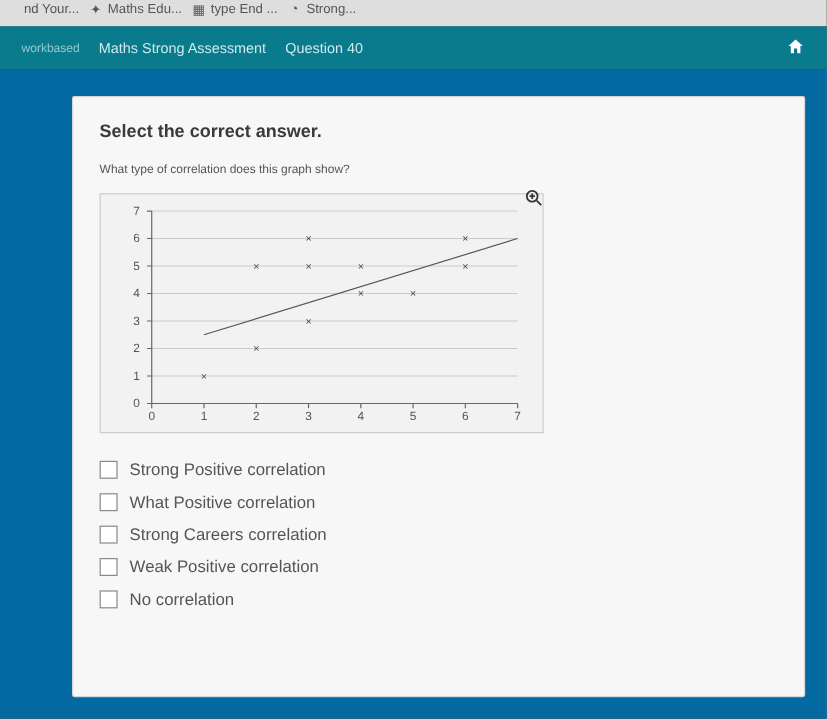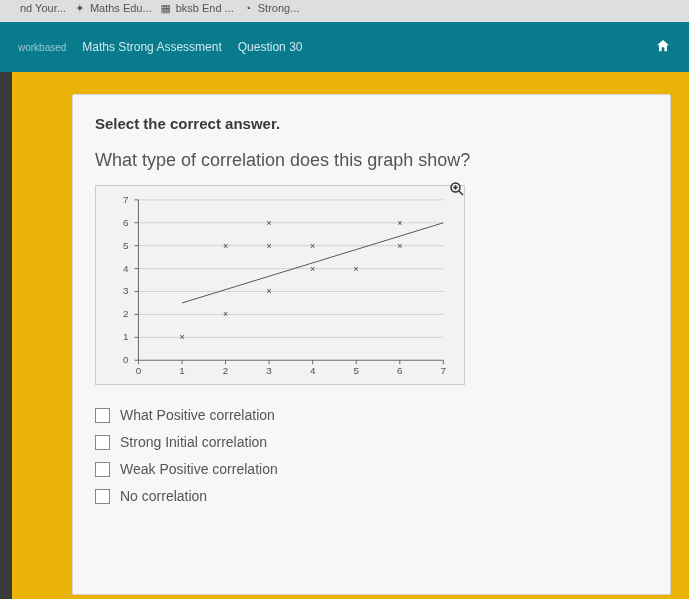--- a/index.html
+++ b/index.html
@@ -18,52 +18,51 @@
     padding: 2px 0 2px 20px;
     font-size: 11px;
     color: #555;
     align-items: flex-start;
   }
   .browser-tab { display: flex; align-items: center; gap: 4px; }
   .tab-icon { width: 12px; height: 12px; display: inline-flex; align-items:center; justify-content:center; }
   .header-bar {
     background: #0a7b8c;
     color: #cfe9ee;
-    height: 50px;
+    height: 36px;
     display: flex;
     align-items: center;
     padding: 0 18px;
     font-size: 12px;
     gap: 32px;
     justify-content: space-between;
   }
   .header-left { display:flex; gap:16px; align-items:center; }
   .home-icon { color:#fff; }
   .content-wrap {
-    background: #eab308;
+    background: #0369a1;
     padding: 22px 18px 18px 60px;
     height: calc(100% - 58px);
-    margin-left: 12px;
   }
   .card {
     background: #f7f7f7;
     border: 1px solid #d5d5d5;
     border-radius: 2px;
     padding: 20px 22px;
     height: 100%;
     overflow: hidden;
   }
   .instruction {
     font-weight: bold;
     font-size: 15px;
     color: #3a3a3a;
     margin-bottom: 18px;
   }
   .question {
-    font-size: 18px;
+    font-size: 10px;
     color: #555;
     margin-bottom: 14px;
   }
   .chart-box {
     position: relative;
     border: 1px solid #ccc;
     background: #f2f2f2;
     width: 370px;
     height: 200px;
     margin-bottom: 22px;
@@ -99,33 +98,33 @@
 <div class="browser-tabs">
   <div class="browser-tab">
     <span>nd Your...</span>
   </div>
   <div class="browser-tab">
     <span class="tab-icon">✦</span>
     <span>Maths Edu...</span>
   </div>
   <div class="browser-tab">
     <span class="tab-icon">▦</span>
-    <span>bksb End ...</span>
+    <span>type End ...</span>
   </div>
   <div class="browser-tab">
     <span class="tab-icon">◔</span>
     <span>Strong...</span>
   </div>
 </div>
 
 <div class="header-bar">
   <div class="header-left">
     <span style="opacity:.7;font-size:10px">workbased</span>
     <span>Maths Strong Assessment</span>
-    <span>Question 30</span>
+    <span>Question 40</span>
   </div>
   <span class="home-icon">
     <svg width="16" height="16" viewBox="0 0 24 24" fill="currentColor">
         <path d="M12 3l9 8h-3v9h-4v-6h-4v6H6v-9H3z"></path>
       </svg>
   </span>
 </div>
 
 <div class="content-wrap">
   <div class="card">
@@ -194,25 +193,29 @@
           <text class="mark" x="218" y="63.28571428571428" text-anchor="middle">×</text>
           <text class="mark" x="262" y="86.42857142857143" text-anchor="middle">×</text>
           <text class="mark" x="306" y="63.28571428571428" text-anchor="middle">×</text>
           <text class="mark" x="306" y="40.14285714285714" text-anchor="middle">×</text>
         </svg>
     </div>
 
     <div class="options">
       <label class="option">
         <span class="checkbox"></span>
+        <span>Strong Positive correlation</span>
+      </label>
+      <label class="option">
+        <span class="checkbox"></span>
         <span>What Positive correlation</span>
       </label>
       <label class="option">
         <span class="checkbox"></span>
-        <span>Strong Initial correlation</span>
+        <span>Strong Careers correlation</span>
       </label>
       <label class="option">
         <span class="checkbox"></span>
         <span>Weak Positive correlation</span>
       </label>
       <label class="option">
         <span class="checkbox"></span>
         <span>No correlation</span>
       </label>
     </div>

